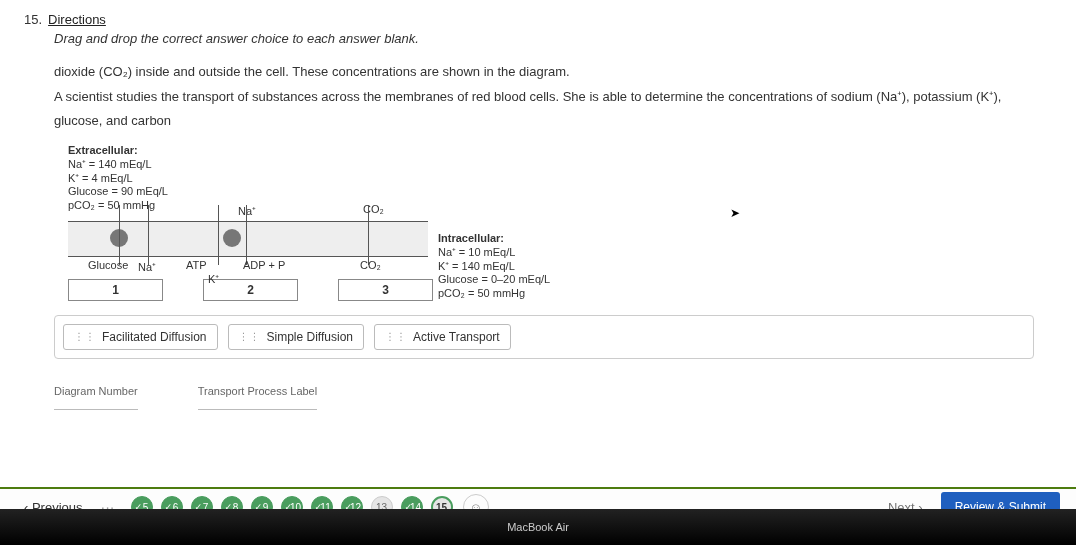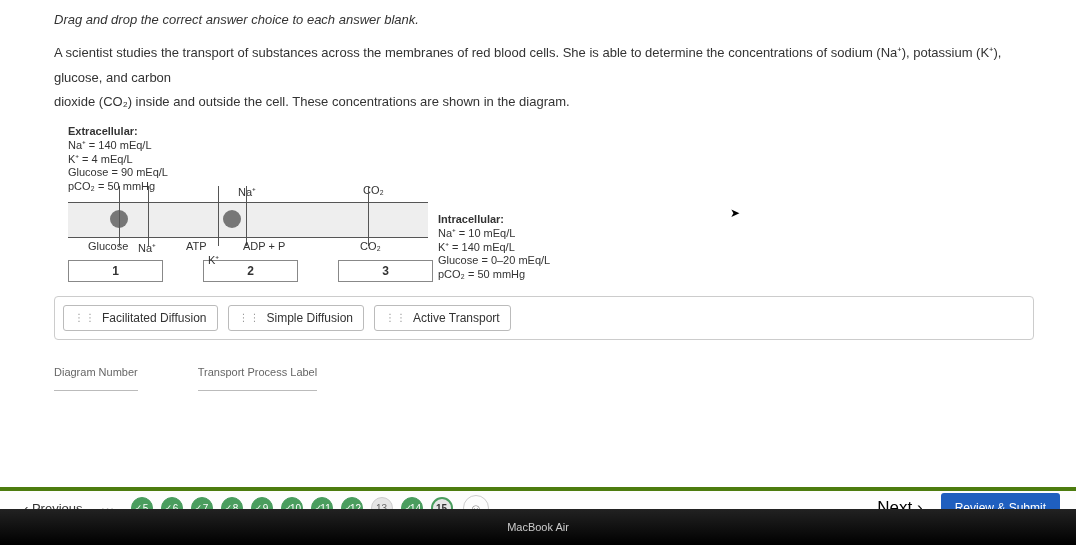--- a/index.html
+++ b/index.html
@@ -86,21 +86,21 @@
   .partial-tabs {
     margin-left:30px; margin-top:26px; display:flex; gap:60px;
     font-size:11px; color:#666;
   }
   .partial-tabs span { border-bottom:1px solid #bbb; padding-bottom:12px; }
 
   .footer {
     position:absolute; left:0; right:0; bottom:20px;
     height:38px; display:flex; align-items:center;
     padding:0 16px; gap:10px;
-    border-top:4px solid #4d7c0f;
+    border-top:2px solid #4d7c0f;
     background:#fdfdfd;
   }
   .prev-btn { 
     background:none; border:none; font-size:13px; color:#333;
     padding:4px 8px; cursor:pointer;
   }
   .prev-btn::before { content:"‹ "; }
   .dots { color:#999; font-size:14px; margin-right:6px; }
   .qcircle {
     width:22px; height:22px; border-radius:50%;
@@ -112,21 +112,21 @@
   .qcircle.done::before { content:"✓"; position:absolute; left:3px; font-size:9px; }
   .qcircle.done .num { margin-left:8px; }
   .qcircle.current { border:2px solid #4a9d5e; color:#333; font-weight:bold; }
   .face {
     width:26px; height:26px; border-radius:50%;
     border:1px solid #ccc; display:flex; align-items:center; justify-content:center;
     font-size:13px; color:#888; cursor:pointer;
   }
   .spacer { flex:1; }
   .next-btn {
-    background:none; border:none; font-size:17px; color:#000000;
+    background:none; border:none; font-size:13px; color:#737373;
     padding:4px 8px; cursor:pointer;
   }
   .next-btn::after { content:" ›"; }
   .review-btn {
     background:#1f5fbf; color:#fff; border:none;
     padding:8px 14px; border-radius:3px; font-size:12px;
     cursor:pointer;
   }
 
   .cursor-dot { position:absolute; top:206px; left:730px; font-size:12px; color:#000; }
@@ -135,25 +135,29 @@
     position:absolute; bottom:0; left:0; right:0;
     height:36px; background:linear-gradient(#222,#000);
     color:#ccc; text-align:center; font-size:11px;
     display:flex; align-items:center; justify-content:center;
   }
 </style>
 </head>
 <body>
 
 <div class="content">
+  <div class="q-header">
+    <span class="q-num">15.</span>
+    <span class="directions-link">Directions</span>
+  </div>
   <div class="instruction">Drag and drop the correct answer choice to each answer blank.</div>
 
   <div class="passage">
+    <div>dioxide (CO₂) inside and outside the cell. These concentrations are shown in the diagram.</div>
     <div>A scientist studies the transport of substances across the membranes of red blood cells. She is able to determine the concentrations of sodium (Na⁺), potassium (K⁺), glucose, and carbon</div>
-    <div>dioxide (CO₂) inside and outside the cell. These concentrations are shown in the diagram.</div>
   </div>
 
   <div class="diagram">
     <div class="extracellular">
       <div class="title">Extracellular:</div>
       <div>Na⁺ = 140 mEq/L</div>
       <div>K⁺ = 4 mEq/L</div>
       <div>Glucose = 90 mEq/L</div>
       <div>pCO₂ = 50 mmHg</div>
     </div>

